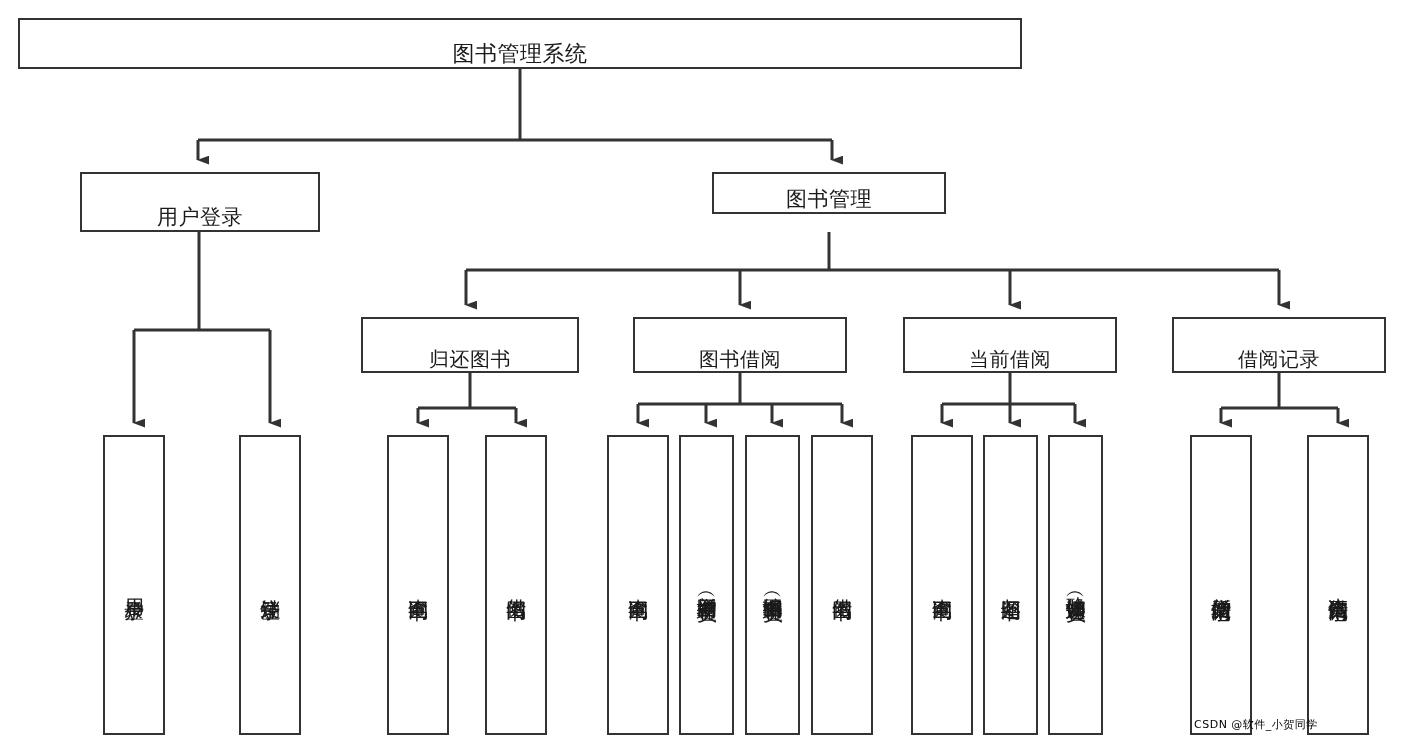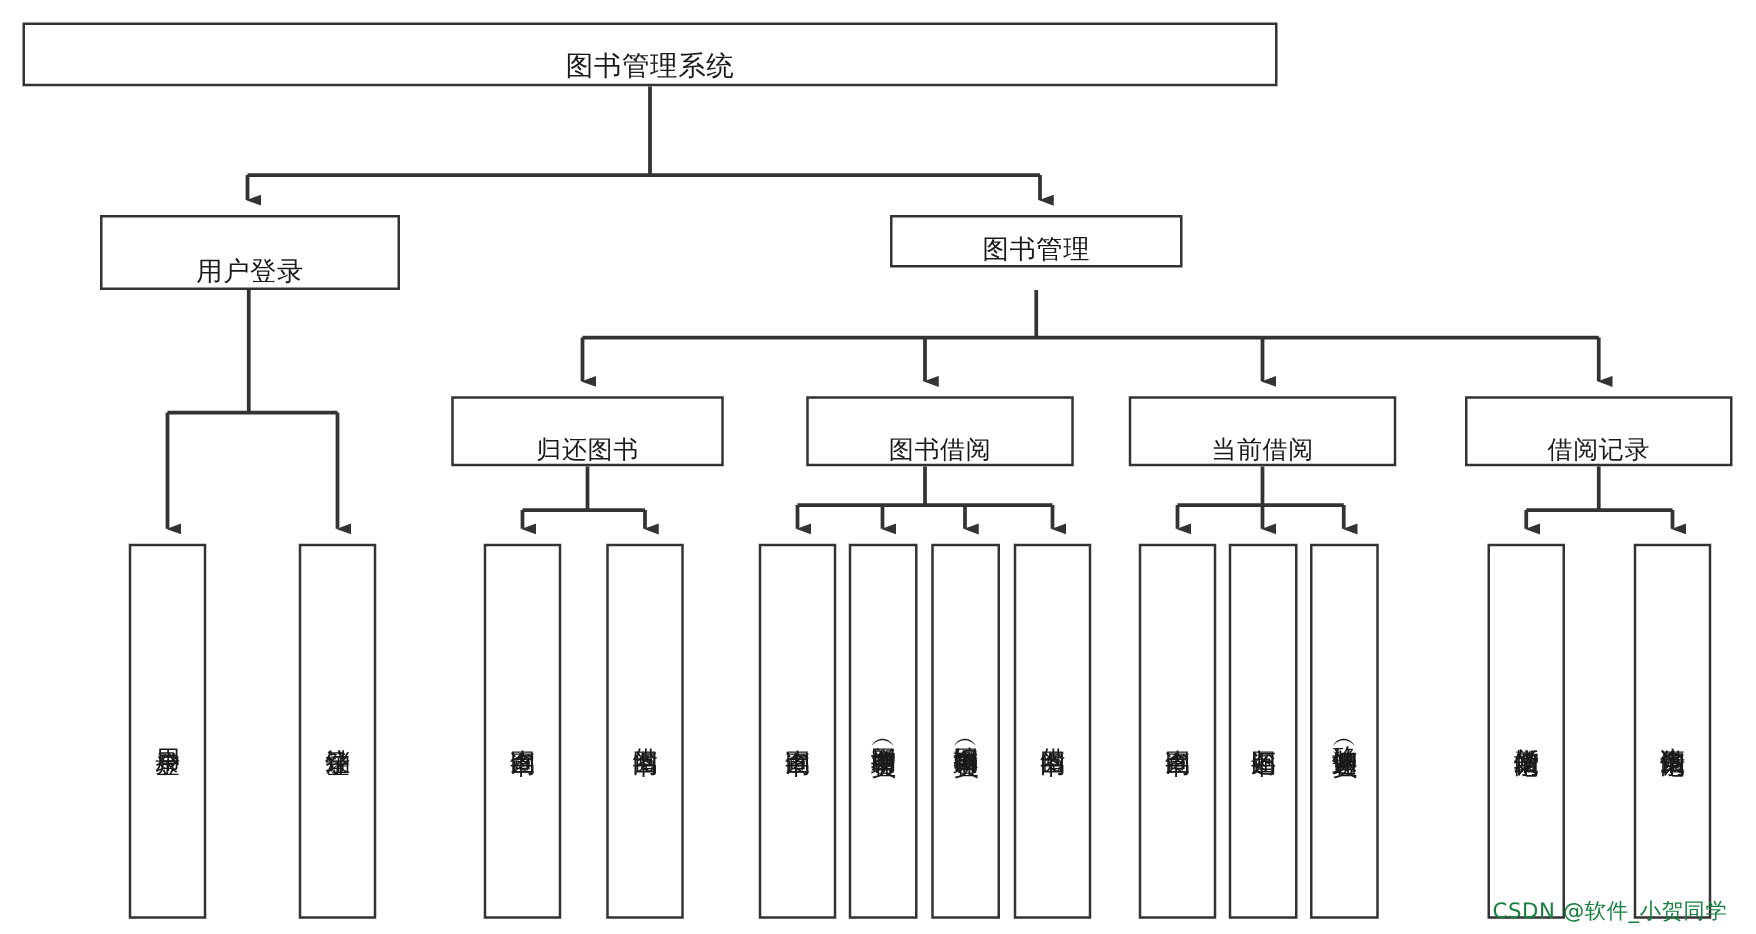--- a/index.html
+++ b/index.html
@@ -60,22 +60,22 @@
     writing-mode: vertical-rl;
     text-orientation: upright;
     font-size: 20px;
     line-height: 1.18;
     letter-spacing: 1px;
     color: #1a1a1a;
     white-space: nowrap;
   }
   .watermark {
     position: absolute;
-    color: #15803d;
-    font-size: 17px;
+    color: #000000;
+    font-size: 11px;
     white-space: nowrap;
     letter-spacing: 0.5px;
   }
 </style>
 </head>
 <body>
 
 <div id="canvas">
 
   <svg id="diagram-svg" viewBox="0 0 1405 747" xmlns="http://www.w3.org/2000/svg">
@@ -136,21 +136,21 @@
   <div class="node-box level2" style="left:80px; top:172px; width:240px; height:60px;">
     <span class="node-label-h">用户登录</span>
   </div>
   <div class="node-box level2" style="left:712px; top:172px; width:234px; height:42px;">
     <span class="node-label-h">图书管理</span>
   </div>
 
   <div class="node-box level3" style="left:361px; top:317px; width:218px; height:56px;">
     <span class="node-label-h">归还图书</span>
   </div>
-  <div class="node-box level3" style="left:633px; top:317px; width:214px; height:56px;margin-left:12px;">
+  <div class="node-box level3" style="left:633px; top:317px; width:214px; height:56px;">
     <span class="node-label-h">图书借阅</span>
   </div>
   <div class="node-box level3" style="left:903px; top:317px; width:214px; height:56px;">
     <span class="node-label-h">当前借阅</span>
   </div>
   <div class="node-box level3" style="left:1172px; top:317px; width:214px; height:56px;">
     <span class="node-label-h">借阅记录</span>
   </div>
 
   <div class="node-box leaf" style="left:103px; top:435px; width:62px; height:300px;">

